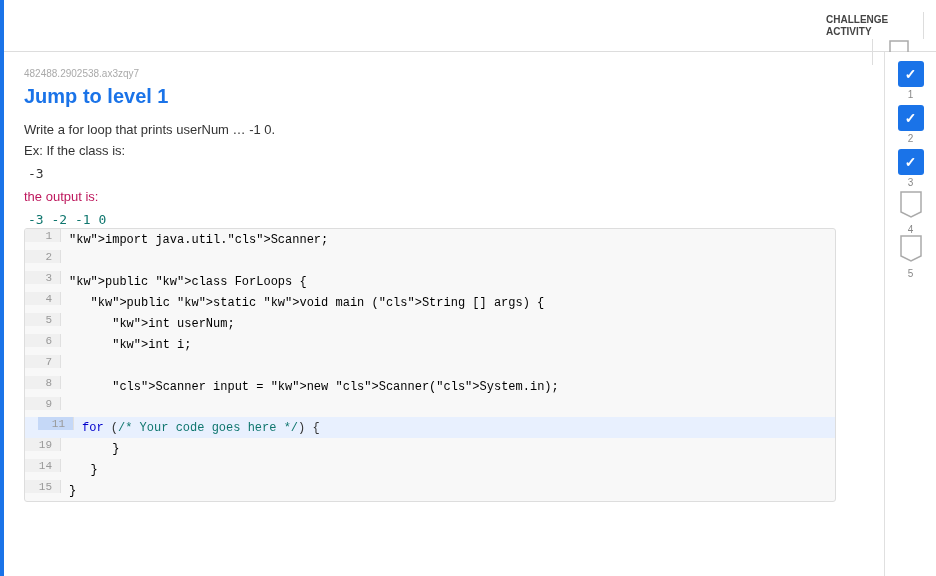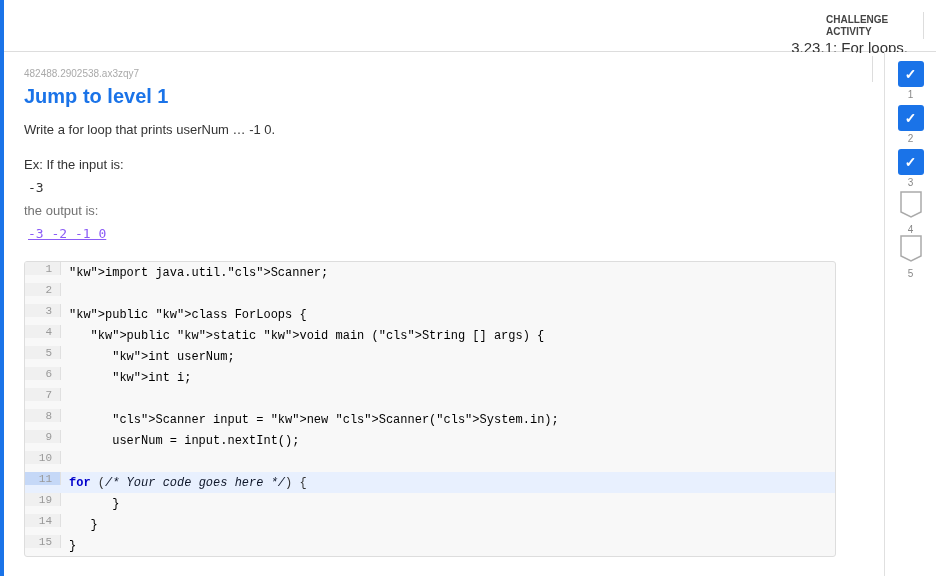--- a/index.html
+++ b/index.html
@@ -90,70 +90,70 @@
       font-size: 20px;
       font-weight: bold;
       color: #1a73e8;
       margin-bottom: 14px;
       cursor: pointer;
     }
 
     .description {
       font-size: 13px;
       color: #333;
-      margin-bottom: 20px;
+      margin-bottom: 6px;
     }
 
     .example-label {
       font-size: 13px;
       color: #333;
       margin-bottom: 8px;
     }
 
     .example-input {
       font-size: 13px;
       color: #333;
       font-family: monospace;
       margin-bottom: 8px;
       margin-left: 4px;
     }
 
     .output-label {
       font-size: 13px;
-      color: #737373;
+      color: #be185d;
       margin-bottom: 8px;
     }
 
     .example-output {
       font-size: 13px;
-      color: #8b5cf6;
+      color: #0f766e;
       font-family: monospace;
-      margin-bottom: 20px;
+      margin-bottom: 1px;
       margin-left: 4px;
-      text-decoration: underline;
     }
 
     
     .code-editor {
       background: #f8f8f8;
       border: 1px solid #ddd;
       border-radius: 3px;
       font-family: 'Courier New', monospace;
       font-size: 12px;
       overflow: hidden;
     }
 
     .code-line {
       display: flex;
       align-items: flex-start;
       min-height: 20px;
     }
 
     .code-line.highlighted {
       background: #e8f0fe;
+      padding-left: 13px;
     }
 
     .line-number {
       width: 36px;
       min-width: 36px;
       text-align: right;
       padding-right: 8px;
       color: #999;
       font-size: 11px;
       padding-top: 1px;
@@ -167,24 +167,24 @@
     }
 
     .line-content {
       padding-left: 8px;
       padding-top: 1px;
       white-space: pre;
       line-height: 20px;
     }
 
     
-    .kw { color: #0000cc; font-weight: bold; }
+    .kw { color: #0000cc; font-weight: normal; }
     .str { color: #008800; }
     .plain { color: #333; }
-    .highlight-text { color: #0f172a; font-style: italic; }
+    .highlight-text { color: #0f766e; }
 
     
     .right-sidebar {
       width: 52px;
       display: flex;
       flex-direction: column;
       align-items: center;
       padding-top: 10px;
       background: #fff;
       border-left: 1px solid #e0e0e0;
@@ -230,35 +230,34 @@
 <body>
 
 <div class="left-bar"></div>
 
 <div class="main-container">
 
   <div class="header">
     <div class="challenge-activity-label">
       CHALLENGE<br>ACTIVITY
     </div>
-    <div class="header-title">3.23.1: For loops.</div>
     <div class="header-bookmark">
       <svg width="22" height="26" viewBox="0 0 22 26">
         <path d="M2 2 L20 2 L20 24 L11 18 L2 24 Z" fill="none" stroke="#aaa" stroke-width="1.5"></path>
       </svg>
     </div>
   </div>
 
   <div class="body-container">
 
     <div class="content-area">
       <div class="session-id">482488.2902538.ax3zqy7</div>
       <div class="jump-to-level">Jump to level 1</div>
       <div class="description">Write a for loop that prints userNum … -1 0.</div>
-      <div class="example-label">Ex: If the input is:</div>
+      <div class="example-label">Ex: If the class is:</div>
       <div class="example-input">-3</div>
       <div class="output-label">the output is:</div>
       <div class="example-output">-3 -2 -1 0</div>
 
       <div class="code-editor">
 
         <div id="code-lines-container">
             <div class="code-line">
               <div class="line-number">1</div>
               <div class="line-content"><span class="&lt;span">"kw"</span>&gt;import java.util.<span class="&lt;span">"cls"</span>&gt;Scanner;</div>
@@ -286,25 +285,20 @@
             <div class="code-line">
               <div class="line-number">7</div>
               <div class="line-content">&nbsp;</div>
             </div>
             <div class="code-line">
               <div class="line-number">8</div>
               <div class="line-content">      <span class="&lt;span">"cls"</span>&gt;Scanner input = <span class="&lt;span">"kw"</span>&gt;new <span class="&lt;span">"cls"</span>&gt;Scanner(<span class="&lt;span">"cls"</span>&gt;System.in);</div>
             </div>
             <div class="code-line">
               <div class="line-number">9</div>
-              <div class="line-content">      userNum = input.nextInt();</div>
-            </div>
-            <div class="code-line">
-              <div class="line-number">10</div>
-              <div class="line-content">&nbsp;</div>
             </div>
             <div class="code-line highlighted">
               <div class="line-number">11</div>
               <div class="line-content"><span class="kw">for</span><span class="plain"> (</span><span class="highlight-text">/* Your code goes here */</span><span class="plain">) {</span></div>
             </div>
             <div class="code-line">
               <div class="line-number">19</div>
               <div class="line-content">      }</div>
             </div>
             <div class="code-line">

